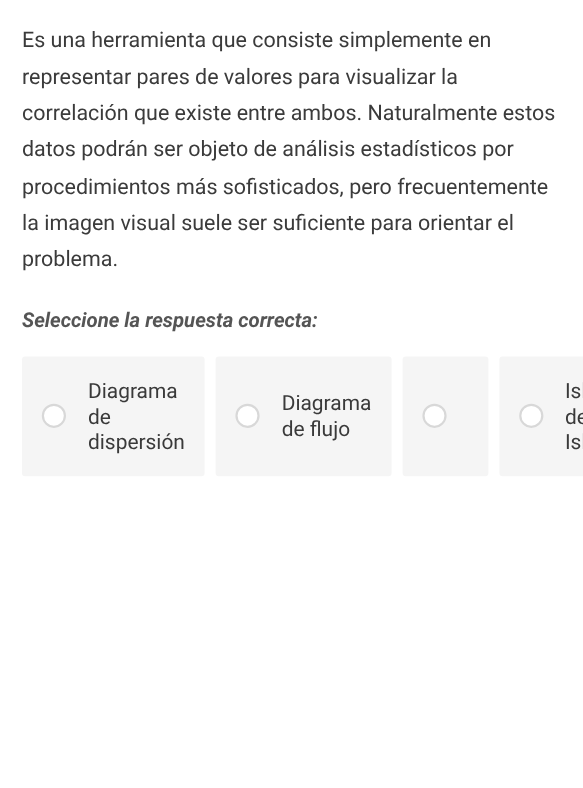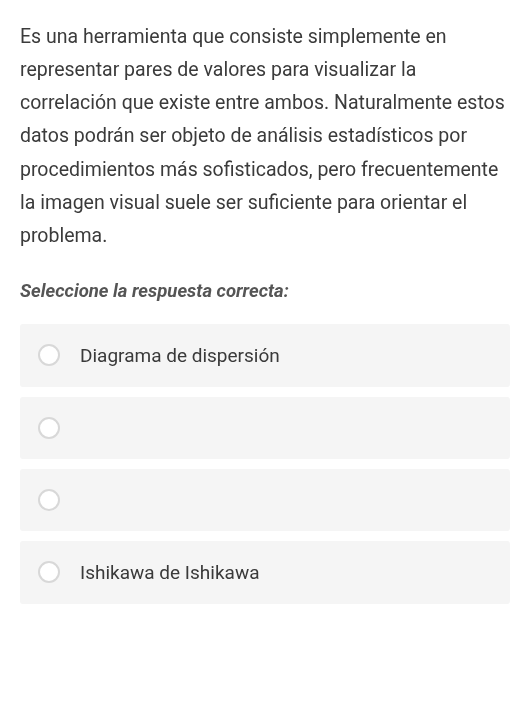--- a/index.html
+++ b/index.html
@@ -24,21 +24,21 @@
     }
     .instruction {
       font-style: italic;
       font-size: 18.5px;
       color: #555;
       margin-bottom: 22px;
       font-weight: 700;
     }
     .options {
       display: flex;
-      flex-direction: column;
+      flex-direction: row;
       gap: 10px;
     }
     .option {
       display: flex;
       align-items: center;
       background: #f5f5f5;
       padding: 20px 18px;
       border-radius: 3px;
       cursor: pointer;
     }
@@ -66,20 +66,21 @@
 
 <div class="options">
 
   <div class="option">
     <span class="radio-circle"></span>
     <span class="option-label">Diagrama de dispersión</span>
   </div>
 
   <div class="option">
     <span class="radio-circle"></span>
+    <span class="option-label">Diagrama de flujo</span>
   </div>
 
   <div class="option">
     <span class="radio-circle"></span>
   </div>
 
   <div class="option">
     <span class="radio-circle"></span>
     <span class="option-label">Ishikawa de Ishikawa</span>
   </div>

